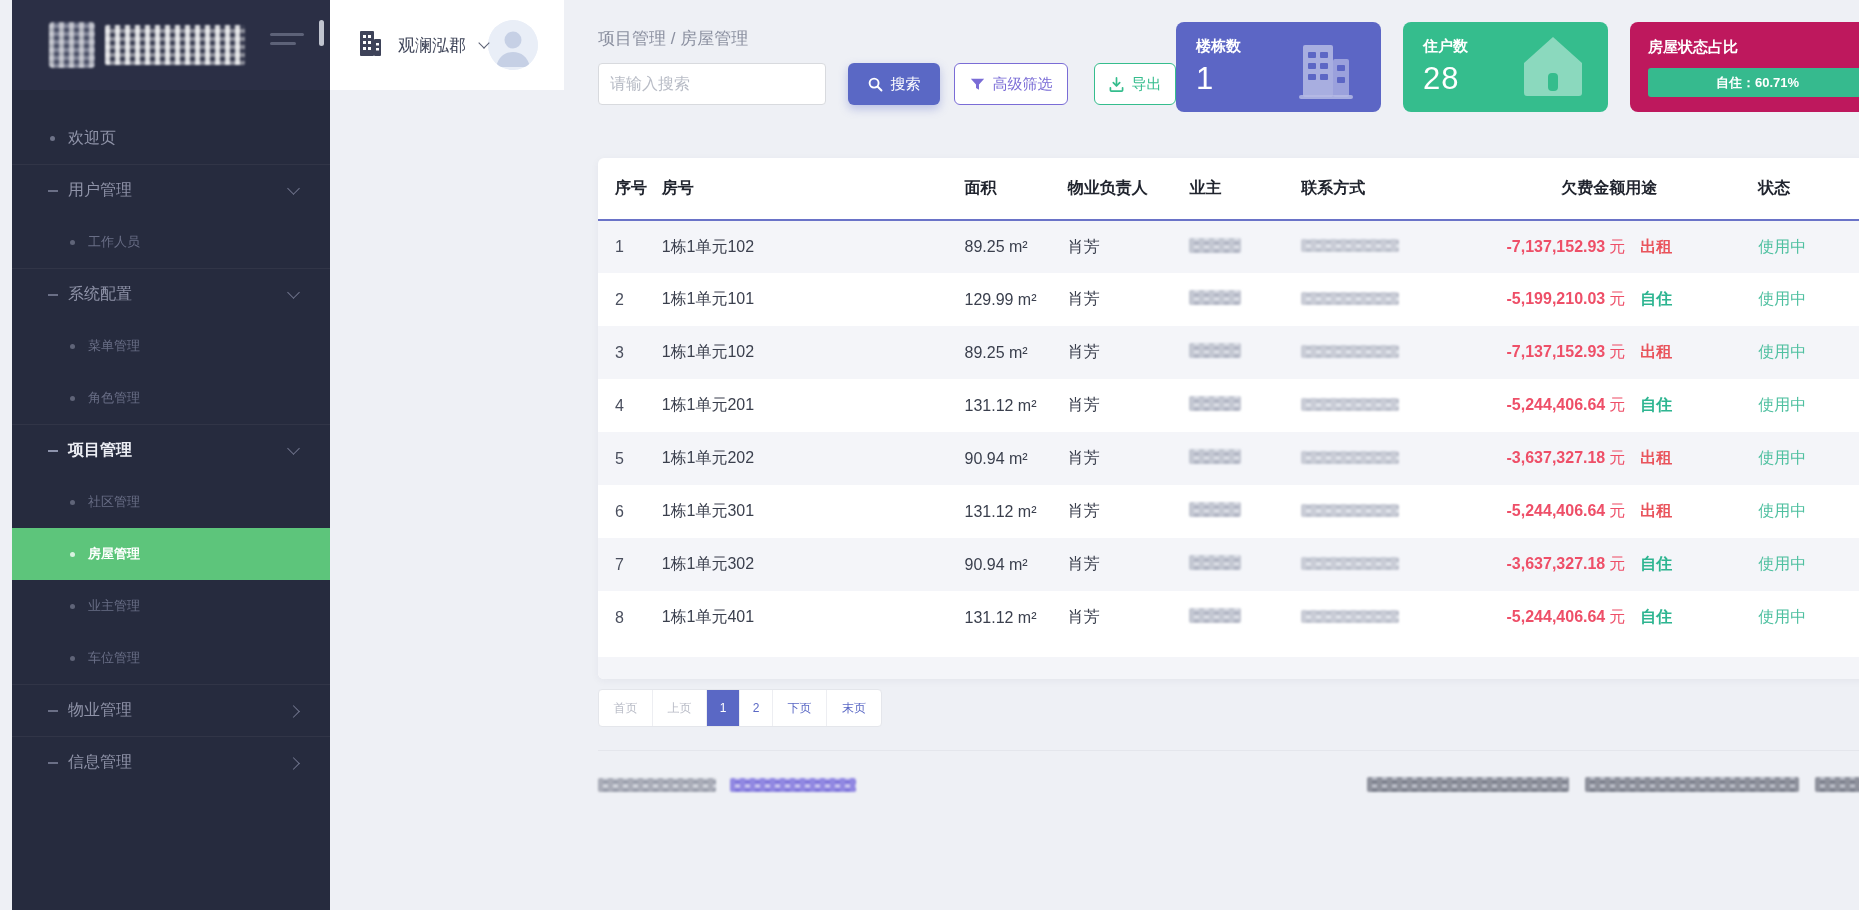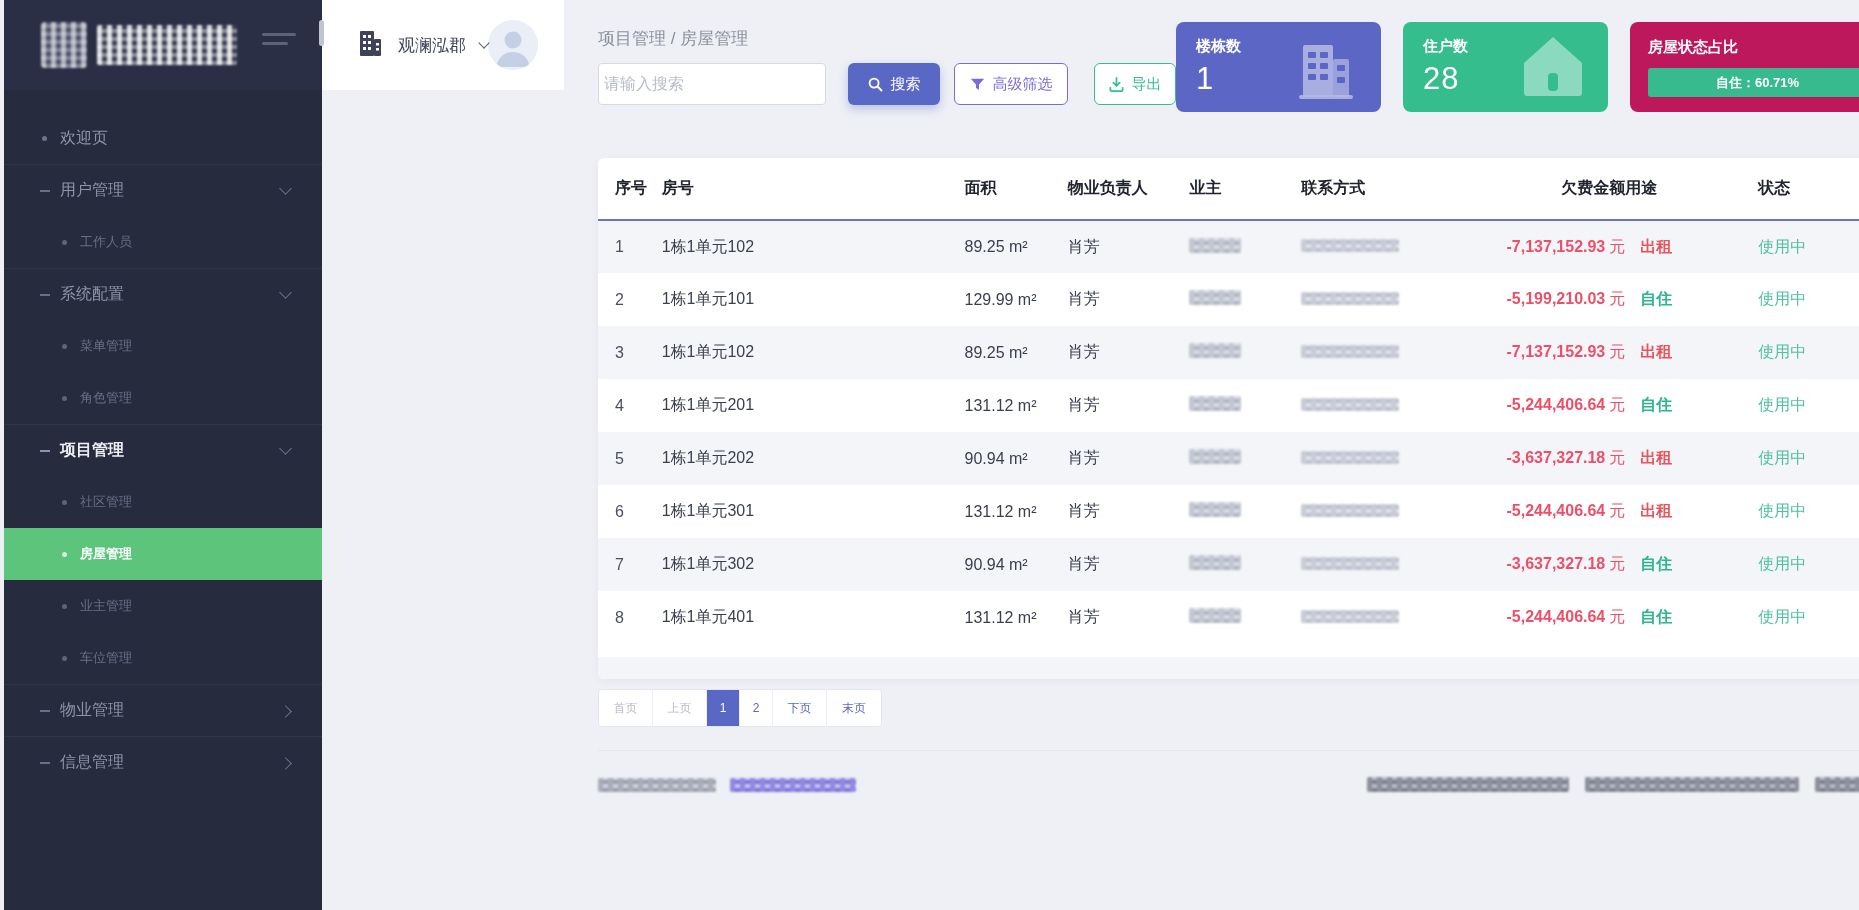--- a/index.html
+++ b/index.html
@@ -1,20 +1,20 @@
 <!DOCTYPE html>
 <html><head>
 <meta charset="utf-8">
 <style>
   * { margin:0; padding:0; box-sizing:border-box; }
   html,body { width:1859px; height:910px; overflow:hidden;
     font-family:"Liberation Sans","DejaVu Sans",sans-serif; background:#eef0f5; }
 
   
-  .sidebar { position:absolute; left:4px; top:0; width:318px; height:910px;
+  .sidebar { position:absolute; left:12px; top:0; width:318px; height:910px;
     background:#262b3e; z-index:5; }
   .logo-strip { height:90px; background:#2b2f45; display:flex; align-items:center;
     padding:0 24px 0 37px; position:relative; }
   .mosaic { display:inline-block; border-radius:2px; filter:blur(1.3px);
     background-image:
       repeating-linear-gradient(90deg, var(--m1) 0 5px, transparent 5px 10px),
       repeating-linear-gradient(0deg, var(--m2) 0 4px, var(--m3) 4px 8px); }
   .logo-seal { --m1:rgba(255,255,255,.55); --m2:rgba(200,205,220,.55); --m3:rgba(120,126,150,.45);
     width:46px; height:46px; border-radius:4px; }
   .logo-script { --m1:rgba(255,255,255,.8); --m2:rgba(255,255,255,.45); --m3:rgba(255,255,255,.08);
@@ -56,21 +56,21 @@
   .avatar { margin-left:auto; width:50px; height:50px; border-radius:50%;
     background:#e9eef7; overflow:hidden; cursor:pointer; }
 
   .content { flex:1; background:#eef0f5; padding:0 10px 0 34px; position:relative; }
 
   .content-head { display:flex; justify-content:space-between; }
   .head-left { padding-top:27px; }
   .breadcrumb { font-size:17px; color:#8b90a0; }
   .toolbar { margin-top:13px; display:flex; align-items:center; }
   .search-input { width:228px; height:42px; background:#fff; border:1px solid #d8dade;
-    border-radius:4px; padding:0 5px; font-size:16px; color:#3d4357; outline:none;
+    border-radius:4px; padding:0 11px; font-size:16px; color:#3d4357; outline:none;
     font-family:"Liberation Sans","DejaVu Sans",sans-serif; }
   .search-input::placeholder { color:#b8bcc6; }
   .btn { height:42px; border-radius:6px; display:inline-flex; align-items:center;
     justify-content:center; font-size:15px; cursor:pointer; border:1px solid transparent; }
   .btn svg { margin-right:8px; }
   .btn-search { width:92px; margin-left:22px; background:#5a68c5; color:#fff;
     box-shadow:0 4px 10px rgba(90,104,197,.35); }
   .btn-filter { width:114px; margin-left:14px; background:#fff; border-color:#7a6cd6;
     color:#7a6cd6; }
   .btn-export { width:82px; margin-left:26px; background:#fff; border-color:#35bd8d;

